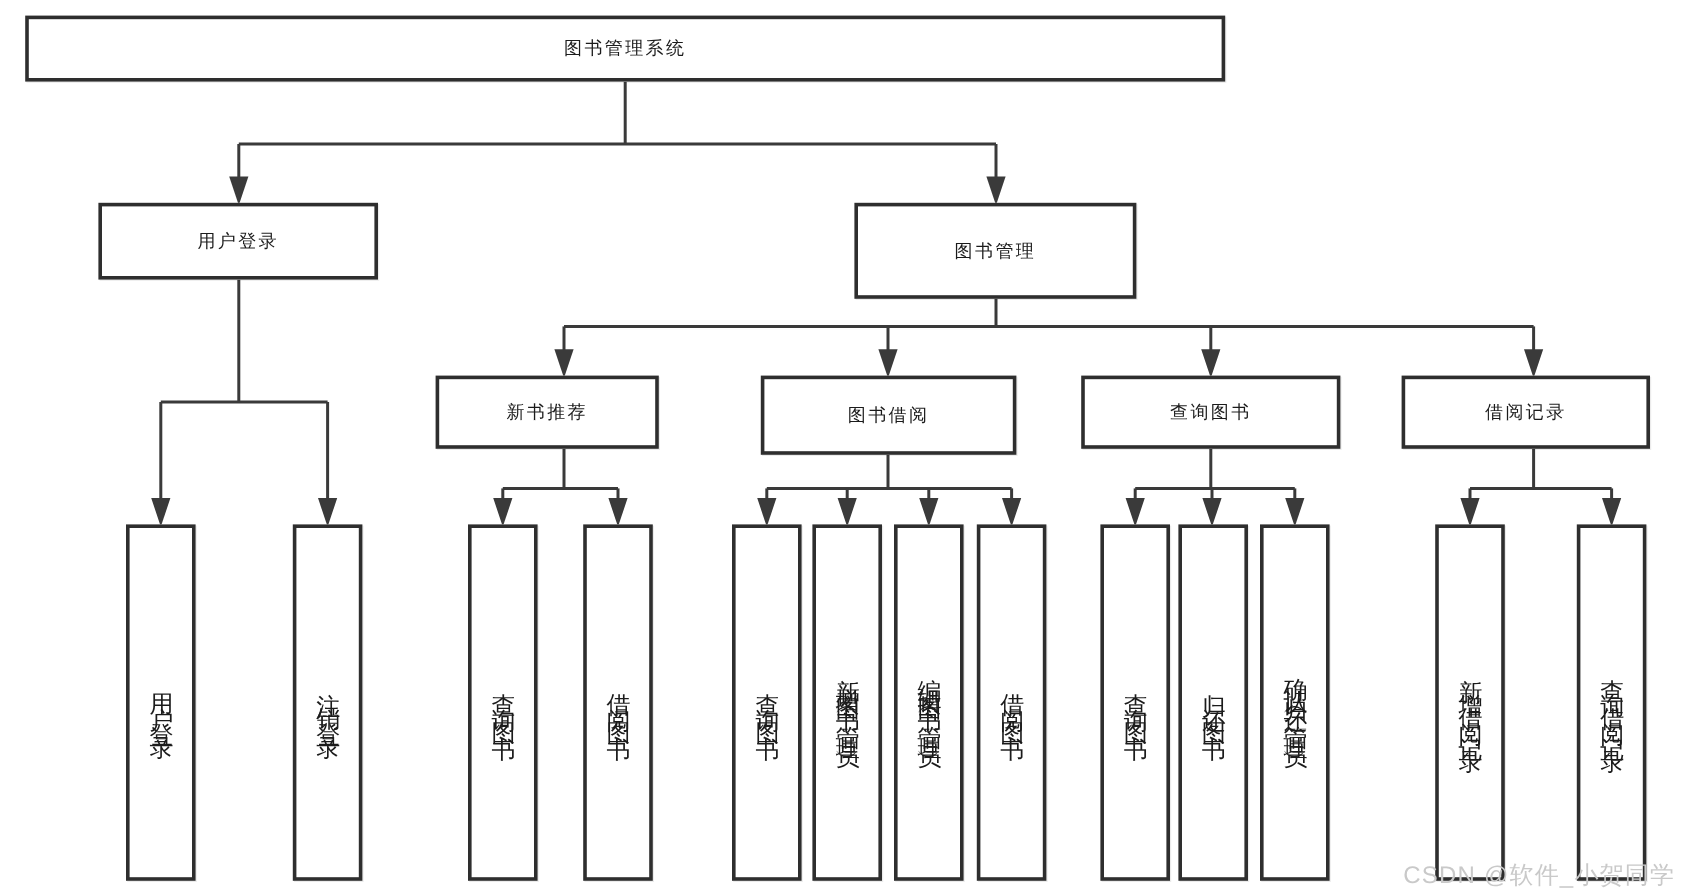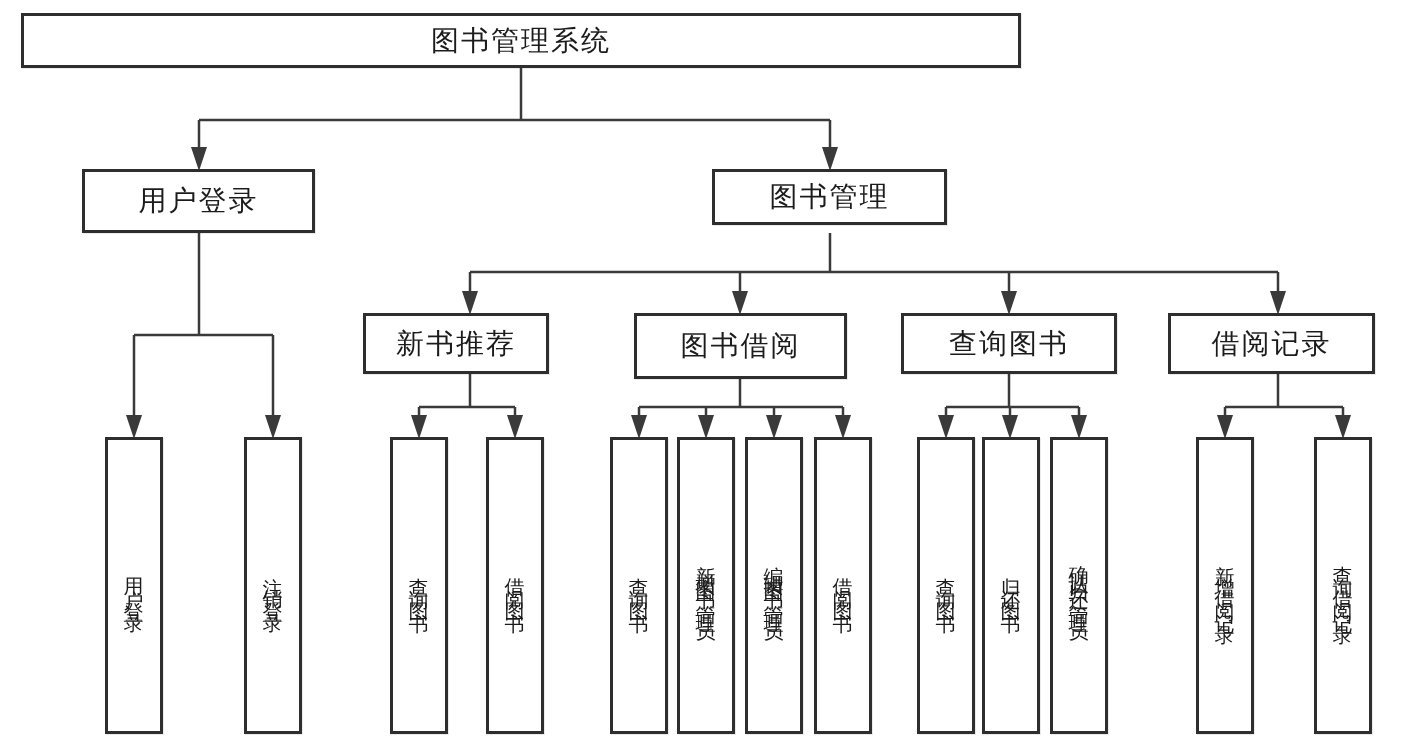--- a/index.html
+++ b/index.html
@@ -14,21 +14,21 @@
   .node{
     position:absolute;
     box-sizing:border-box;
     background:#ffffff;
     border:3px solid #2e2e2e;
     display:flex;align-items:center;justify-content:center;
     color:#1b1b1b;
     z-index:2;
     box-shadow:1px 1px 0 rgba(0,0,0,0.08);
   }
-  .h{font-size:28px;letter-spacing:2px;}
+  .h{font-size:15px;letter-spacing:2px;}
   .v{
     writing-mode:vertical-rl;
     text-orientation:mixed;
     font-size:20px;
     letter-spacing:12px;
     line-height:1;
   }
   .v-long{letter-spacing:8px;}
   .watermark{
     position:absolute;
@@ -118,21 +118,21 @@
       <path d="M1225 407 V418"></path>
       <polygon points="1217,415 1233,415 1225,439" fill="#3a3a3a" stroke="none"></polygon>
       <path d="M1343 407 V418"></path>
       <polygon points="1335,415 1351,415 1343,439" fill="#3a3a3a" stroke="none"></polygon>
     </g>
   </svg>
 
   <div class="node h" style="left:21px;top:13px;width:1000px;height:55px">图书管理系统</div>
 
   <div class="node h" style="left:82px;top:169px;width:233px;height:64px">用户登录</div>
-  <div class="node h" style="left:712px;top:169px;width:235px;height:56px">图书管理</div>
+  <div class="node h" style="left:712px;top:169px;width:235px;height:80px">图书管理</div>
 
   <div class="node h" style="left:363px;top:313px;width:186px;height:61px">新书推荐</div>
   <div class="node h" style="left:634px;top:313px;width:213px;height:66px">图书借阅</div>
   <div class="node h" style="left:901px;top:313px;width:216px;height:61px">查询图书</div>
   <div class="node h" style="left:1168px;top:313px;width:207px;height:61px">借阅记录</div>
 
   <div class="node v" style="left:105px;top:437px;width:58px;height:297px">用户登录</div>
   <div class="node v" style="left:244px;top:437px;width:58px;height:297px">注销登录</div>
 
   <div class="node v" style="left:390px;top:437px;width:58px;height:297px">查询图书</div>
@@ -143,14 +143,15 @@
   <div class="node v v-long" style="left:745px;top:437px;width:58px;height:297px">编辑图书（管理员）</div>
   <div class="node v" style="left:814px;top:437px;width:58px;height:297px">借阅图书</div>
 
   <div class="node v" style="left:917px;top:437px;width:58px;height:297px">查询图书</div>
   <div class="node v" style="left:982px;top:437px;width:58px;height:297px">归还图书</div>
   <div class="node v v-long" style="left:1050px;top:437px;width:58px;height:297px">确认归还（管理员）</div>
 
   <div class="node v" style="left:1196px;top:437px;width:58px;height:297px">新增借阅记录</div>
   <div class="node v" style="left:1314px;top:437px;width:58px;height:297px">查询借阅记录</div>
 
+  <div class="watermark">CSDN @软件_小贺同学</div>
 
 </div>
 
 </body></html>

